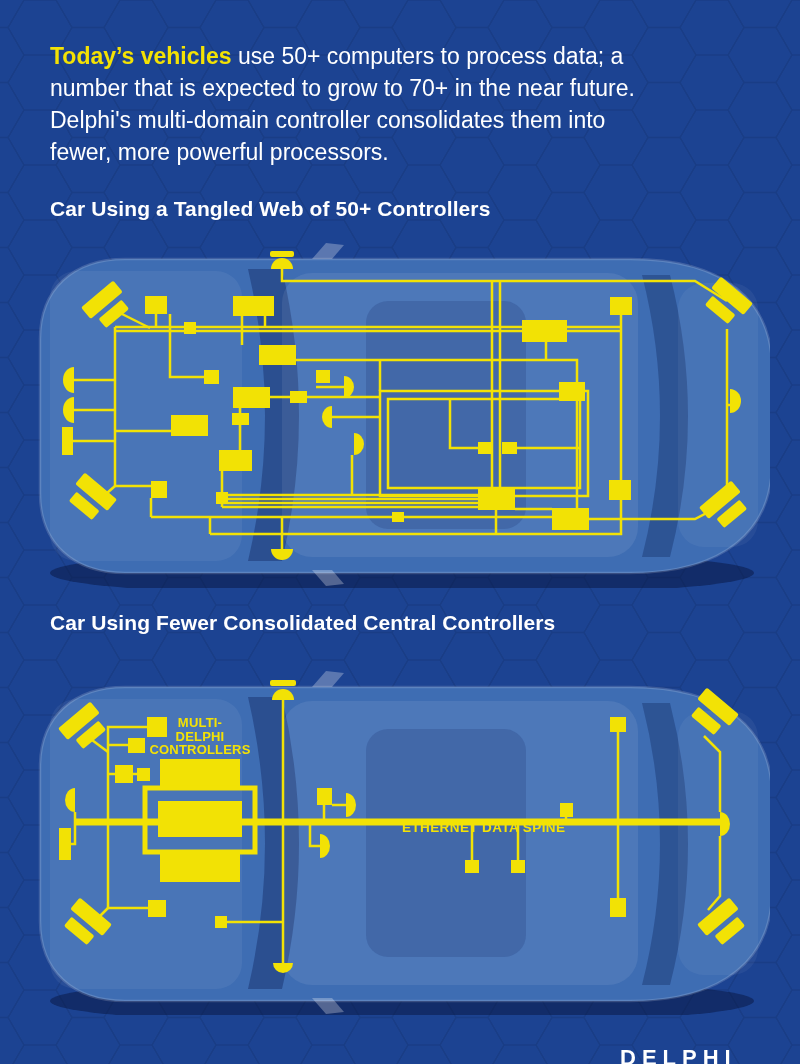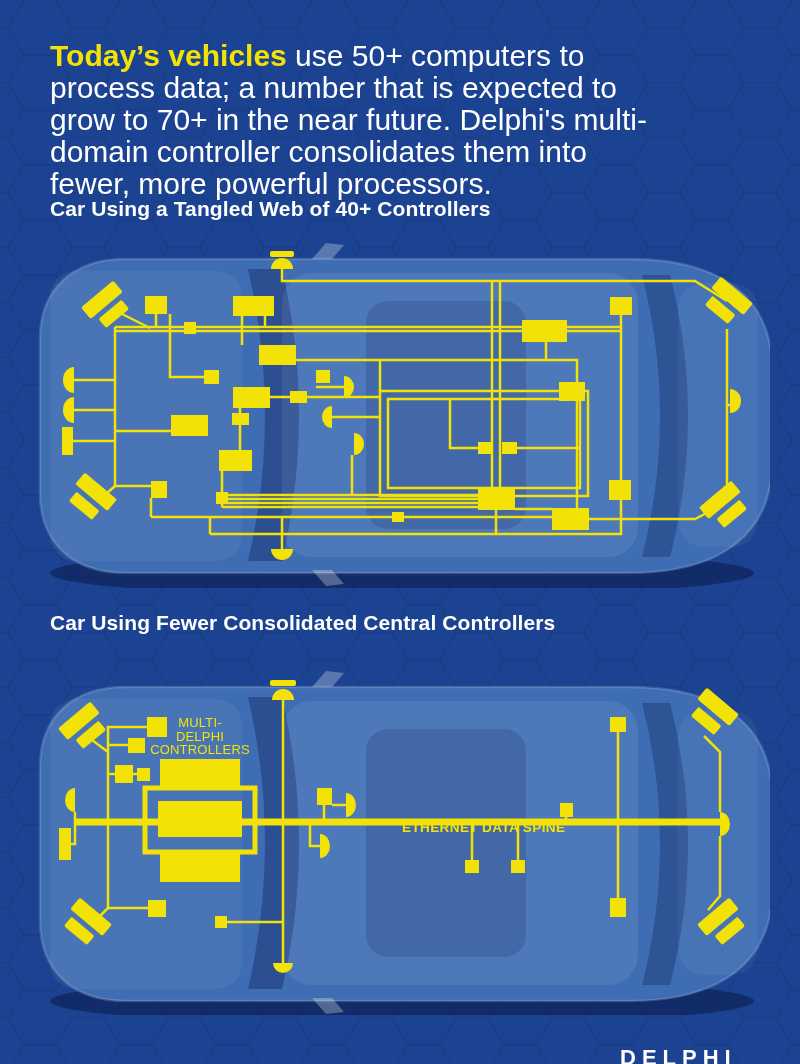--- a/index.html
+++ b/index.html
@@ -4,35 +4,35 @@
 <style>
   html,body{margin:0;padding:0;}
   body{
     width:800px;height:1064px;position:relative;overflow:hidden;
     background:#1C4392;
     font-family:"Liberation Sans", sans-serif;
   }
   .hexbg{position:absolute;left:0;top:0;width:800px;height:1064px;}
   .intro{
     position:absolute;left:50px;top:40px;width:618px;
-    color:#FFFFFF;font-size:30px;line-height:32px;font-weight:400;
+    color:#FFFFFF;font-size:23px;line-height:32px;font-weight:400;
   }
   .intro .hl{color:#F4E204;font-weight:700;}
   .sec-title{
     position:absolute;left:50px;color:#FFFFFF;
     font-size:21px;font-weight:700;letter-spacing:.1px;white-space:nowrap;
   }
   #title1{top:197px;}
   #title2{top:611px;text-align:right;}
   .car-svg{position:absolute;left:30px;}
   #car1{top:243px;}
   #car2{top:650px;}
   .label-mdc{
     position:absolute;left:130px;top:716px;width:140px;text-align:center;
-    color:#F4E204;font-weight:400;font-size:13px;line-height:13.5px;letter-spacing:.2px;
+    color:#F4E204;font-weight:700;font-size:13px;line-height:13.5px;letter-spacing:.2px;
   }
   .label-spine{
     position:absolute;left:402px;top:820px;
     color:#F4E204;font-weight:700;font-size:13.5px;letter-spacing:.4px;white-space:nowrap;
   }
   .logo{
     position:absolute;left:620px;top:1012px;
     color:#FFFFFF;font-weight:700;font-size:22px;letter-spacing:6px;white-space:nowrap;margin-top:33px;
   }
   
@@ -56,21 +56,21 @@
       </g>
     </pattern>
   </defs>
   <rect width="800" height="1064" fill="url(#hex)"></rect>
 </svg>
 
 <div class="intro">
   <span class="hl">Today’s vehicles</span><span> use 50+ computers to process data; a number that is expected to grow to 70+ in the near future. Delphi's multi-domain controller consolidates them into fewer, more powerful processors.</span>
 </div>
 
-<div class="sec-title" id="title1">Car Using a Tangled Web of 40+ Controllers</div>
+<div class="sec-title" id="title1">Car Using a Tangled Web of 50+ Controllers</div>
 
 <svg id="car1" class="car-svg" width="740" height="345" viewBox="0 0 740 345">
   <defs>
     <g id="car-top-art">
       <ellipse cx="372" cy="330" rx="352" ry="24" fill="rgba(8,22,64,0.50)"></ellipse>
       <path d="M95,16 H600 C695,16 742,58 742,125 V220 C742,287 695,330 600,330 H95 C43,330 10,300 10,250 V96 C10,46 43,16 95,16 Z" fill="#3E6DB3"></path>
       <path d="M95,16 H600 C695,16 742,58 742,125 V220 C742,287 695,330 600,330 H95 C43,330 10,300 10,250 V96 C10,46 43,16 95,16 Z" fill="none" stroke="rgba(255,255,255,0.16)" stroke-width="2.5"></path>
       <rect x="20" y="28" width="192" height="290" rx="26" fill="rgba(255,255,255,0.06)"></rect>
       <path d="M218,26 Q252,173 218,318 L252,318 Q286,173 252,26 Z" fill="rgba(14,36,92,0.40)"></path>
       <rect x="252" y="30" width="356" height="284" rx="30" fill="rgba(255,255,255,0.08)"></rect>

